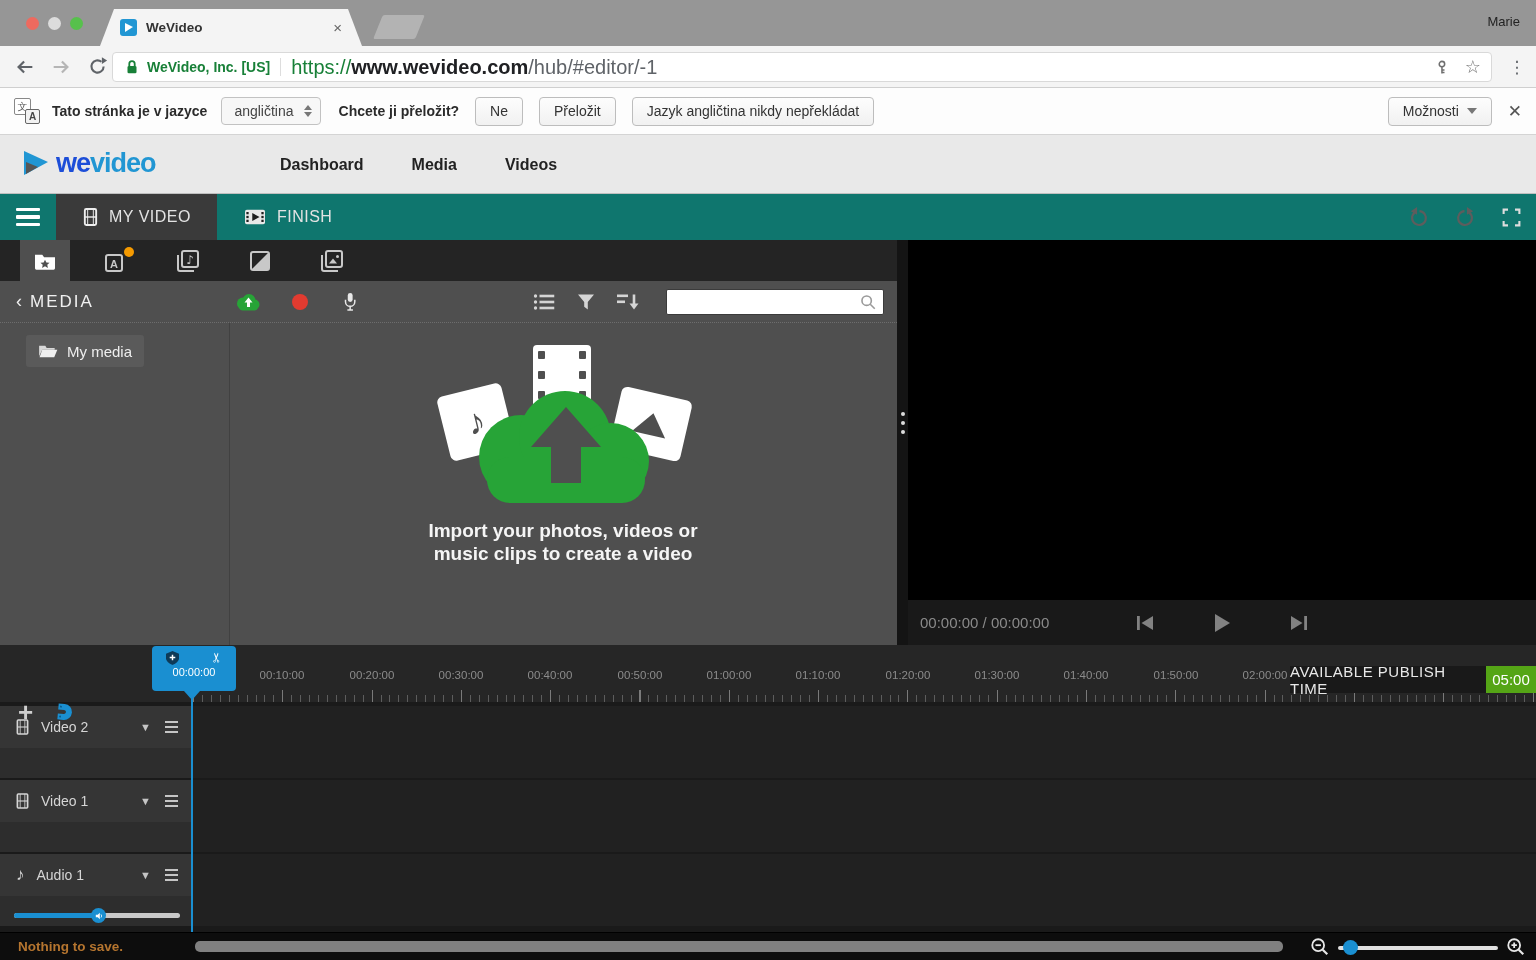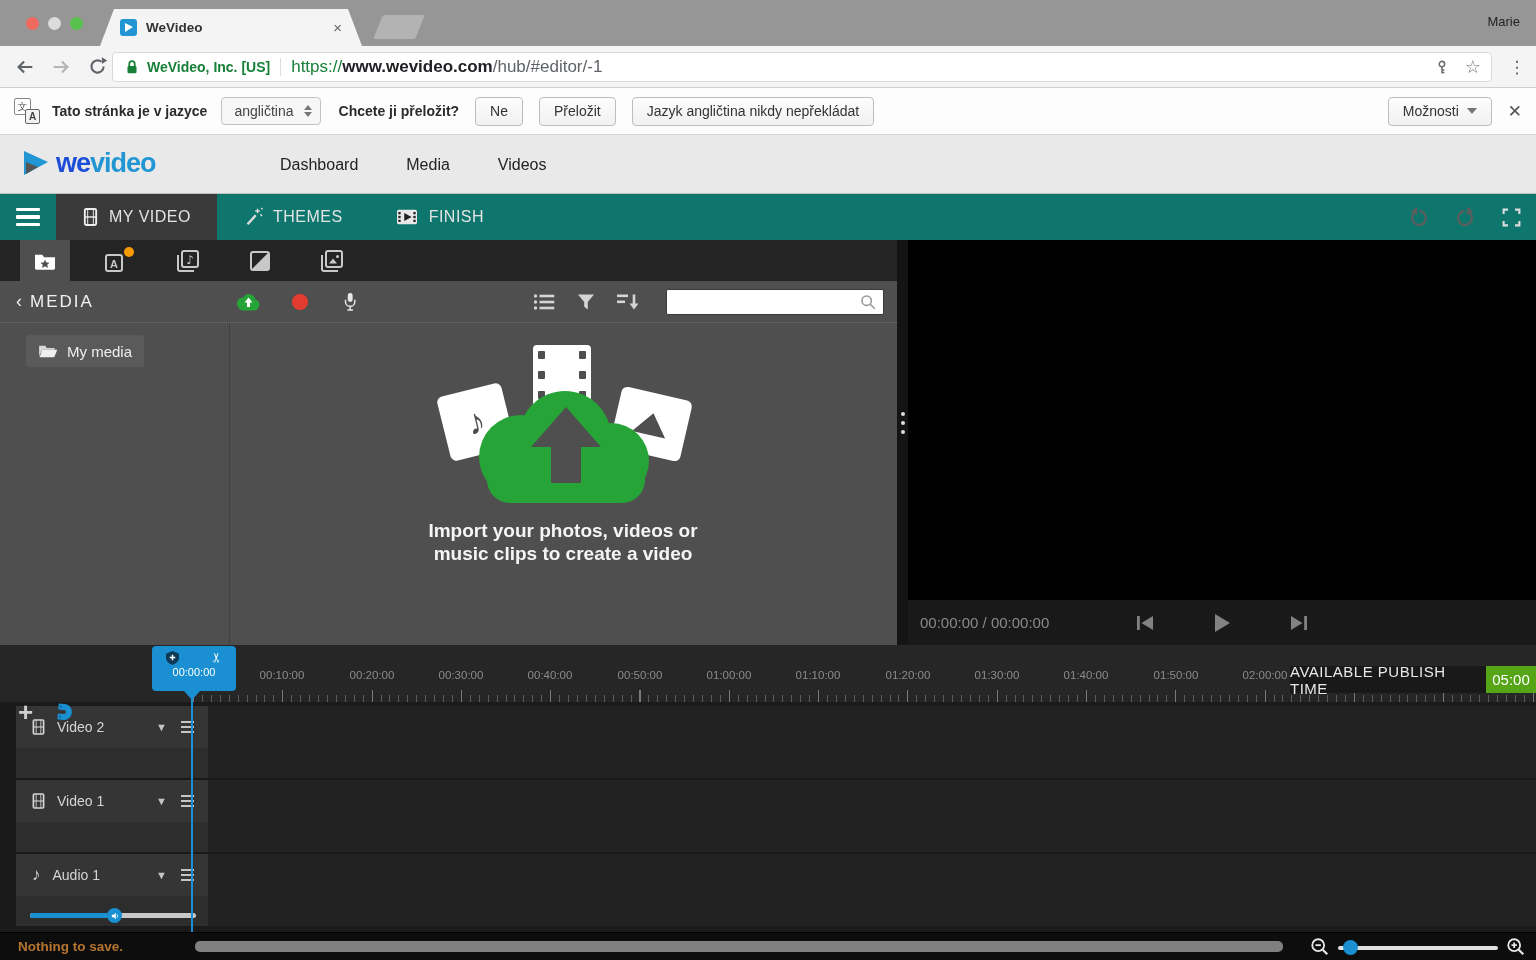--- a/index.html
+++ b/index.html
@@ -24,21 +24,21 @@
   .profile { position:absolute; right:16px; top:14px; font-size:13px; color:#222; }
 
   
   .addrbar { position:relative; height:42px; background:#f4f4f4; border-bottom:1px solid #cfcfcf; display:flex; align-items:center; }
   .navbtn { width:30px; height:30px; display:flex; align-items:center; justify-content:center; margin-left:6px; }
   .navbtn:first-child{ margin-left:10px; }
   .omnibox { position:absolute; left:112px; right:44px; top:6px; height:30px; background:#fff; border:1px solid #d9d9d9; border-radius:4px;
              display:flex; align-items:center; padding:0 10px; }
   .cert { color:#188038; font-size:14px; font-weight:bold; margin-left:6px; }
   .url-div { width:1px; height:18px; background:#ddd; margin:0 10px; }
-  .url { font-size:17px; color:#5f6368; white-space:nowrap; }
+  .url { font-size:20px; color:#5f6368; white-space:nowrap; }
   .url .scheme { color:#188038; }
   .url .host { color:#202124; font-weight:bold; }
   .omni-right { margin-left:auto; display:flex; align-items:center; gap:12px; }
   .star-glyph { font-size:18px; color:#757575; }
   .menu-dots { width:30px; display:flex; align-items:center; justify-content:center; font-size:17px; color:#5f6368; margin-left:2px; position:absolute; right:4px; top:6px; height:30px; letter-spacing:0; }
 
   
   .transbar { position:relative; height:47px; background:#fdfdfd; border-bottom:1px solid #d4d4d4; display:flex; align-items:center; font-size:14px; color:#333; }
   .ticon { position:relative; width:26px; height:26px; margin-left:14px; flex:0 0 auto; }
   .ticon .b1 { position:absolute; left:0; top:0; width:17px; height:17px; border:1.5px solid #888; border-radius:2px; background:#fff; font-size:10px; color:#555; text-align:center; line-height:15px; }
@@ -57,21 +57,21 @@
 
   
   .appheader { position:relative; height:59px; background:#e9e9e9; border-bottom:1px solid #bfbfbf; }
   .logo { position:absolute; left:22px; top:12px; display:flex; align-items:center; }
   .logo-tri { position:relative; width:30px; height:32px; }
   .logo-tri .t1 { position:absolute; left:2px; top:4px; width:0; height:0; border-left:24px solid #2196d3; border-top:11px solid transparent; border-bottom:13px solid transparent; }
   .logo-tri .t2 { position:absolute; left:4px; top:15px; width:0; height:0; border-left:12px solid #555; border-top:5px solid transparent; border-bottom:7px solid transparent; }
   .logo-we { font-size:27px; font-weight:bold; color:#1d4ed8; letter-spacing:-1px; margin-left:4px; }
   .logo-video { font-size:27px; font-weight:bold; color:#2196d3; letter-spacing:-1px; }
   .mainnav { position:absolute; left:280px; top:0; height:59px; display:flex; align-items:center; gap:48px; }
-  .mainnav .navitem { font-size:16px; font-weight:normal; color:#222; cursor:pointer; }
+  .mainnav .navitem { font-size:16px; font-weight:bold; color:#222; cursor:pointer; }
   .hdr-right { position:absolute; right:16px; top:0; height:59px; display:flex; align-items:center; gap:23px; }
   .upgrade { color:#33a532; font-weight:bold; font-size:15px; letter-spacing:0.5px; cursor:pointer; }
   .qcircle { width:27px; height:27px; border-radius:50%; background:#9a9a9a; color:#e9e9e9; font-size:15px; font-weight:bold; display:flex; align-items:center; justify-content:center; cursor:pointer; }
   .bellwrap { position:relative; width:30px; height:32px; cursor:pointer; }
   .badge { position:absolute; right:-4px; top:-4px; min-width:17px; height:16px; background:#f59a00; border-radius:3px; color:#fff; font-size:11px; font-weight:bold; display:flex; align-items:center; justify-content:center; padding:0 3px; }
   .avatar { width:32px; height:32px; border-radius:50%; border:2px solid #9a9a9a; position:relative; overflow:hidden; cursor:pointer; }
   .avatar .head { position:absolute; left:9px; top:5px; width:10px; height:10px; border-radius:50%; background:#9a9a9a; }
   .avatar .body { position:absolute; left:4px; top:17px; width:20px; height:14px; border-radius:50% 50% 0 0; background:#9a9a9a; }
 
   
@@ -133,21 +133,21 @@
      font-size:15px; display:flex; align-items:center; justify-content:center; z-index:4; }
   .playhead { position:absolute; left:152px; top:1px; width:84px; height:45px; background:#1a8fd1; border-radius:4px; z-index:6; cursor:grab; }
   .ph-icons { display:flex; justify-content:space-between; padding:4px 14px 0 14px; align-items:center; }
   .ph-scissors { color:#fff; font-size:13px; transform:rotate(-90deg); }
   .ph-time { text-align:center; font-size:11px; color:#fff; margin-top:1px; }
   .ph-tip { position:absolute; left:32px; top:45px; width:0; height:0; border-left:8px solid transparent; border-right:8px solid transparent; border-top:9px solid #1a8fd1; }
   .playline { position:absolute; left:191px; top:46px; width:2px; height:241px; background:#1a8fd1; z-index:5; cursor:ew-resize; }
   .tl-left { position:absolute; left:18px; top:55px; display:flex; gap:20px; align-items:center; z-index:4; }
   .addtrack { font-size:26px; font-weight:bold; color:#cfcfcf; cursor:pointer; line-height:20px; }
   .tracks { position:absolute; left:0; top:57px; width:100%; height:230px; background:#1a1a1a; padding-top:4px; }
-  .trow { height:72px; margin-bottom:2px; display:flex;padding-left:16px; }
+  .trow { height:72px; margin-bottom:2px; display:flex; }
   .thead { width:192px; display:flex; flex-direction:column; }
   .thead-top { height:42px; background:#353535; display:flex; align-items:center; }
   .thead-bot { flex:1; background:#2d2d2d; position:relative; }
   .ticon2 { margin-left:16px; display:flex; align-items:center; }
   .tlabel { margin-left:12px; font-size:14px; color:#d5d5d5; flex:1; }
   .tcollapse { color:#c5c5c5; font-size:11px; margin-right:14px; cursor:pointer; }
   .tmenu { margin-right:14px; display:flex; flex-direction:column; gap:2.5px; cursor:pointer; }
   .tmenu i { width:13px; height:2.5px; background:#c5c5c5; }
   .lane { flex:1; background:#212121; }
   .note-glyph { font-size:17px; color:#d5d5d5; }
@@ -270,27 +270,20 @@
         <i></i>
         <i></i>
       </div>
     <div class="edtab active">
       <svg width="17" height="20" viewBox="0 0 18 20">
           <rect x="3" y="1.5" width="12" height="17" rx="1.5" fill="none" stroke="#eee" stroke-width="2"></rect>
           <path d="M3 10 h12" stroke="#eee" stroke-width="1.5"></path>
           <path d="M6 1.5 v17 M12 1.5 v17" stroke="#eee" stroke-width="1"></path>
         </svg>
       <span>MY VIDEO</span>
-    </div>
-    <div class="edtab">
-      <svg width="20" height="20" viewBox="0 0 22 22">
-          <path d="M5 19 L14 9" stroke="#ddd" stroke-width="2.6"></path>
-          <path d="M16 2 v5 M13.5 4.5 h5 M19 8 l2 2 M20 1 l1.5 1.5" stroke="#ddd" stroke-width="1.6"></path>
-        </svg>
-      <span>THEMES</span>
     </div>
     <div class="edtab">
       <svg width="24" height="20" viewBox="0 0 24 22">
           <rect x="1" y="3" width="22" height="16" rx="2" fill="#e8e8e8"></rect>
           <rect x="2.5" y="5.5" width="2.5" height="2.5" fill="#1f1f1f"></rect>
           <rect x="2.5" y="9.75" width="2.5" height="2.5" fill="#1f1f1f"></rect>
           <rect x="2.5" y="14" width="2.5" height="2.5" fill="#1f1f1f"></rect>
           <rect x="19" y="5.5" width="2.5" height="2.5" fill="#1f1f1f"></rect>
           <rect x="19" y="9.75" width="2.5" height="2.5" fill="#1f1f1f"></rect>
           <rect x="19" y="14" width="2.5" height="2.5" fill="#1f1f1f"></rect>

